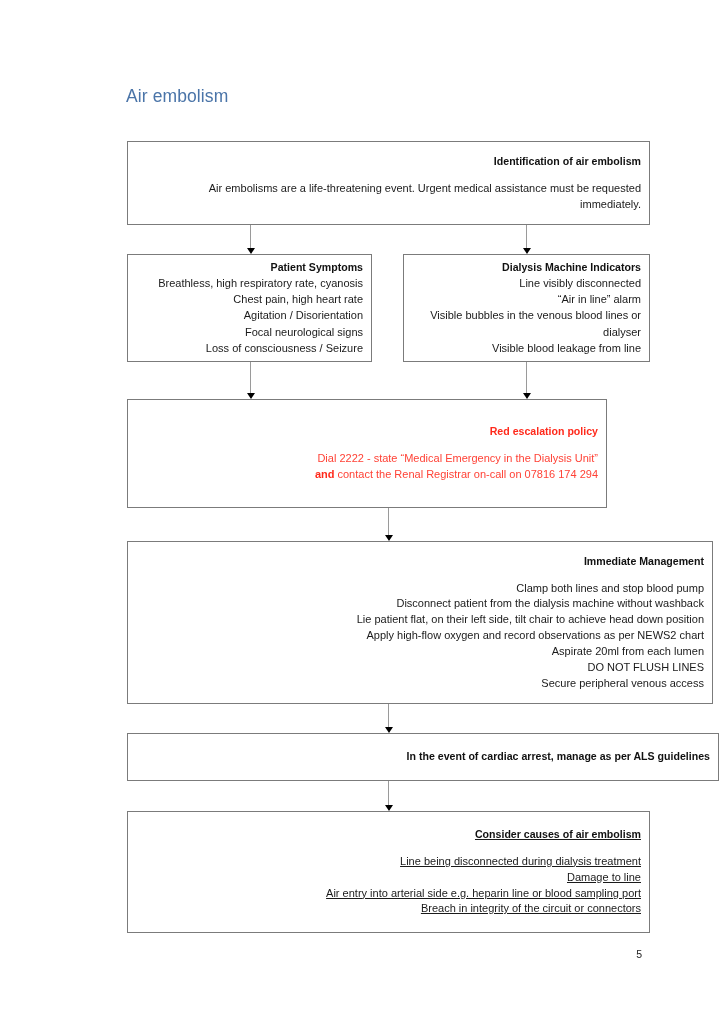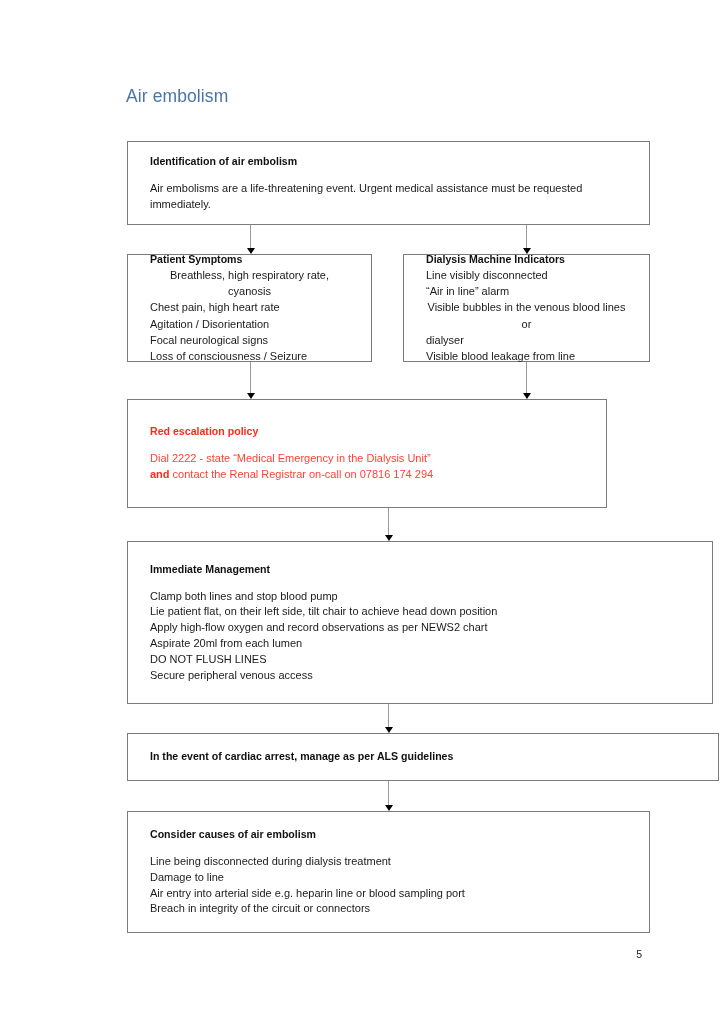--- a/index.html
+++ b/index.html
@@ -34,24 +34,24 @@
   }
 
   
   .node {
     position: absolute;
     box-sizing: border-box;
     border: 1px solid #7b7b7b;
     background: #ffffff;
     display: flex;
     flex-direction: column;
-    align-items: flex-start;
+    align-items: flex-end;
     justify-content: center;
     text-align: center;
-    padding: 4px 22px;
+    padding: 4px 8px;
   }
   .node .hdr {
     font-size: 10.6px;
     font-weight: bold;
     line-height: 1.42;
     color: #111111;
   }
   .node .line {
     font-size: 11px;
     font-weight: normal;
@@ -67,21 +67,21 @@
   .node.red .line { color: #ff4236; }
   .node.red .line b { font-weight: bold; color: #ff2a1c; }
 
   
   #box-identification { left: 89px;  top: 141px; width: 523px; height: 84px; }
   #box-symptoms       { left: 89px;  top: 254px; width: 245px; height: 108px; }
   #box-indicators     { left: 365px; top: 254px; width: 247px; height: 108px; }
   #box-escalation     { left: 89px;  top: 399px; width: 480px; height: 109px; }
   #box-immediate      { left: 89px;  top: 541px; width: 586px; height: 163px; }
   #box-arrest         { left: 89px;  top: 733px; width: 592px; height: 48px; }
-  #box-causes         { left: 89px;  top: 811px; width: 523px; height: 122px; }
+  #box-causes         { left: 89px;  top: 811px; width: 523px; height: 122px; text-decoration: underline; }
 
   
   .conn {
     position: absolute;
   }
   .conn .stem {
     position: absolute;
     left: 0;
     top: 0;
     width: 1px;
@@ -194,20 +194,21 @@
 
   <div class="conn" id="conn-escalation-immediate">
     <div class="stem"></div>
     <div class="head"></div>
   </div>
 
   <div class="node" id="box-immediate">
     <div class="hdr">Immediate Management</div>
     <div class="spacer"></div>
     <div class="line">Clamp both lines and stop blood pump</div>
+    <div class="line">Disconnect patient from the dialysis machine without washback</div>
     <div class="line">Lie patient flat, on their left side, tilt chair to achieve head down position</div>
     <div class="line">Apply high-flow oxygen and record observations as per NEWS2 chart</div>
     <div class="line">Aspirate 20ml from each lumen</div>
     <div class="line">DO NOT FLUSH LINES</div>
     <div class="line">Secure peripheral venous access</div>
   </div>
 
   <div class="conn" id="conn-immediate-arrest">
     <div class="stem"></div>
     <div class="head"></div>

